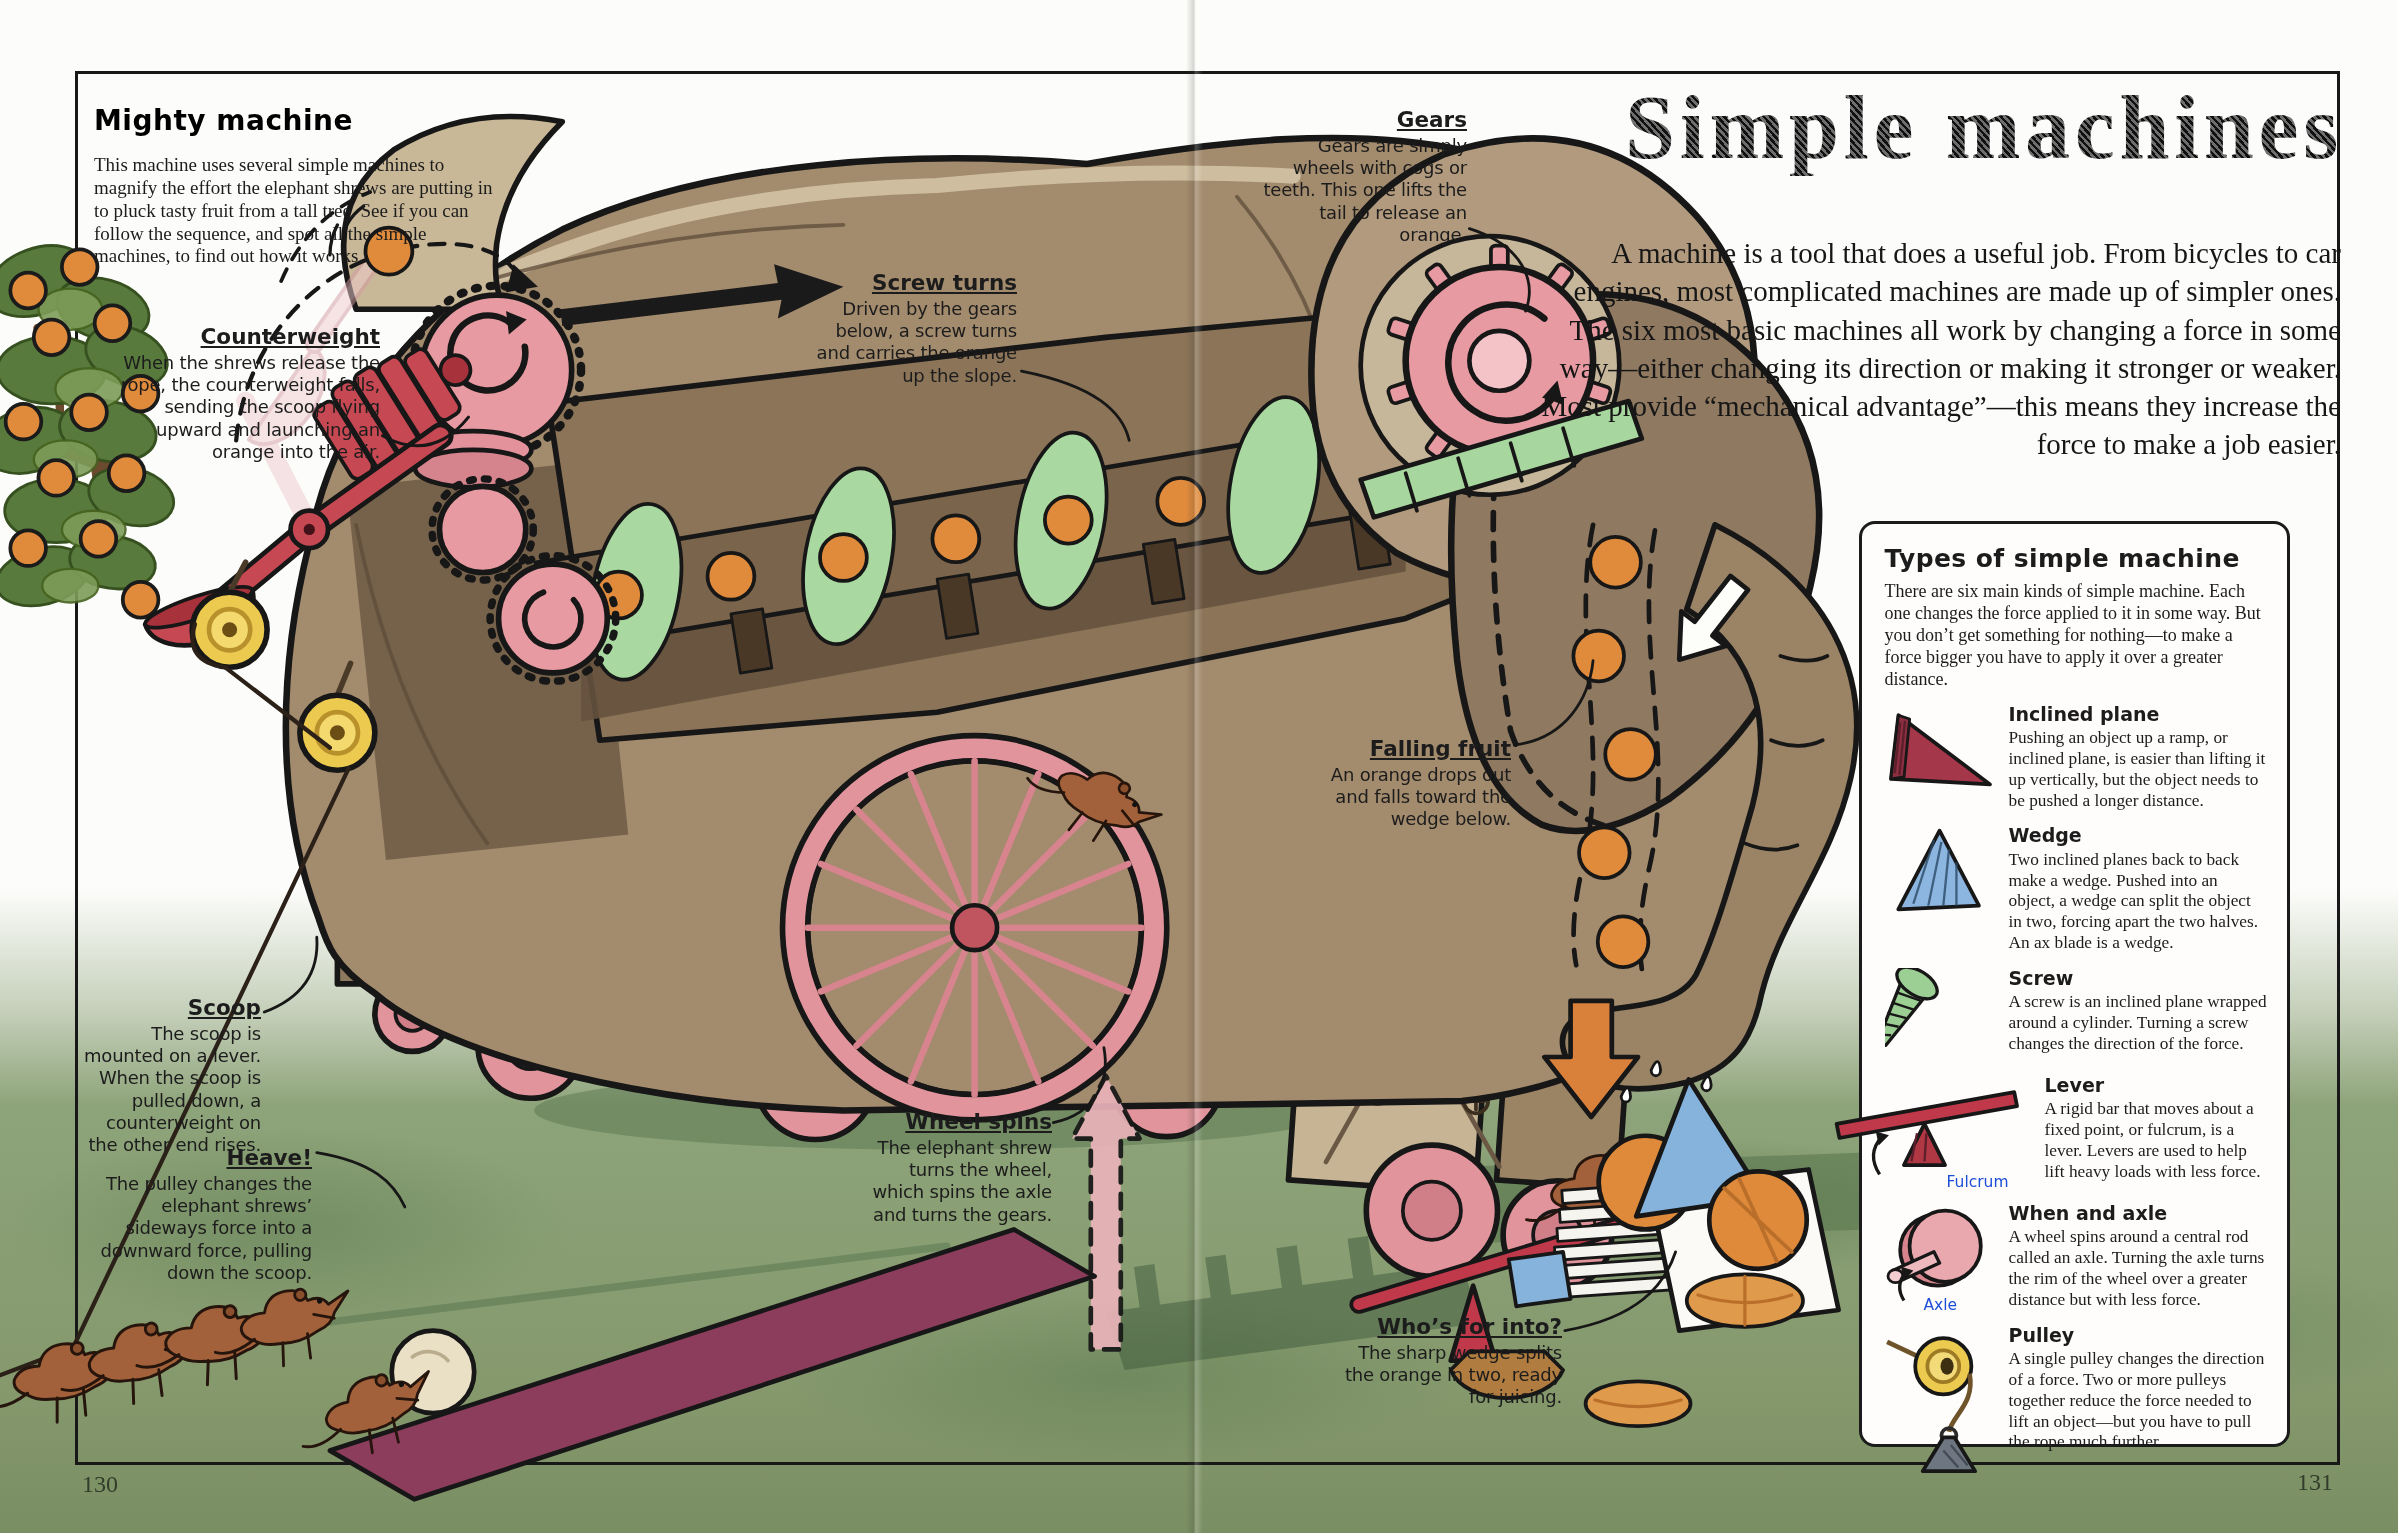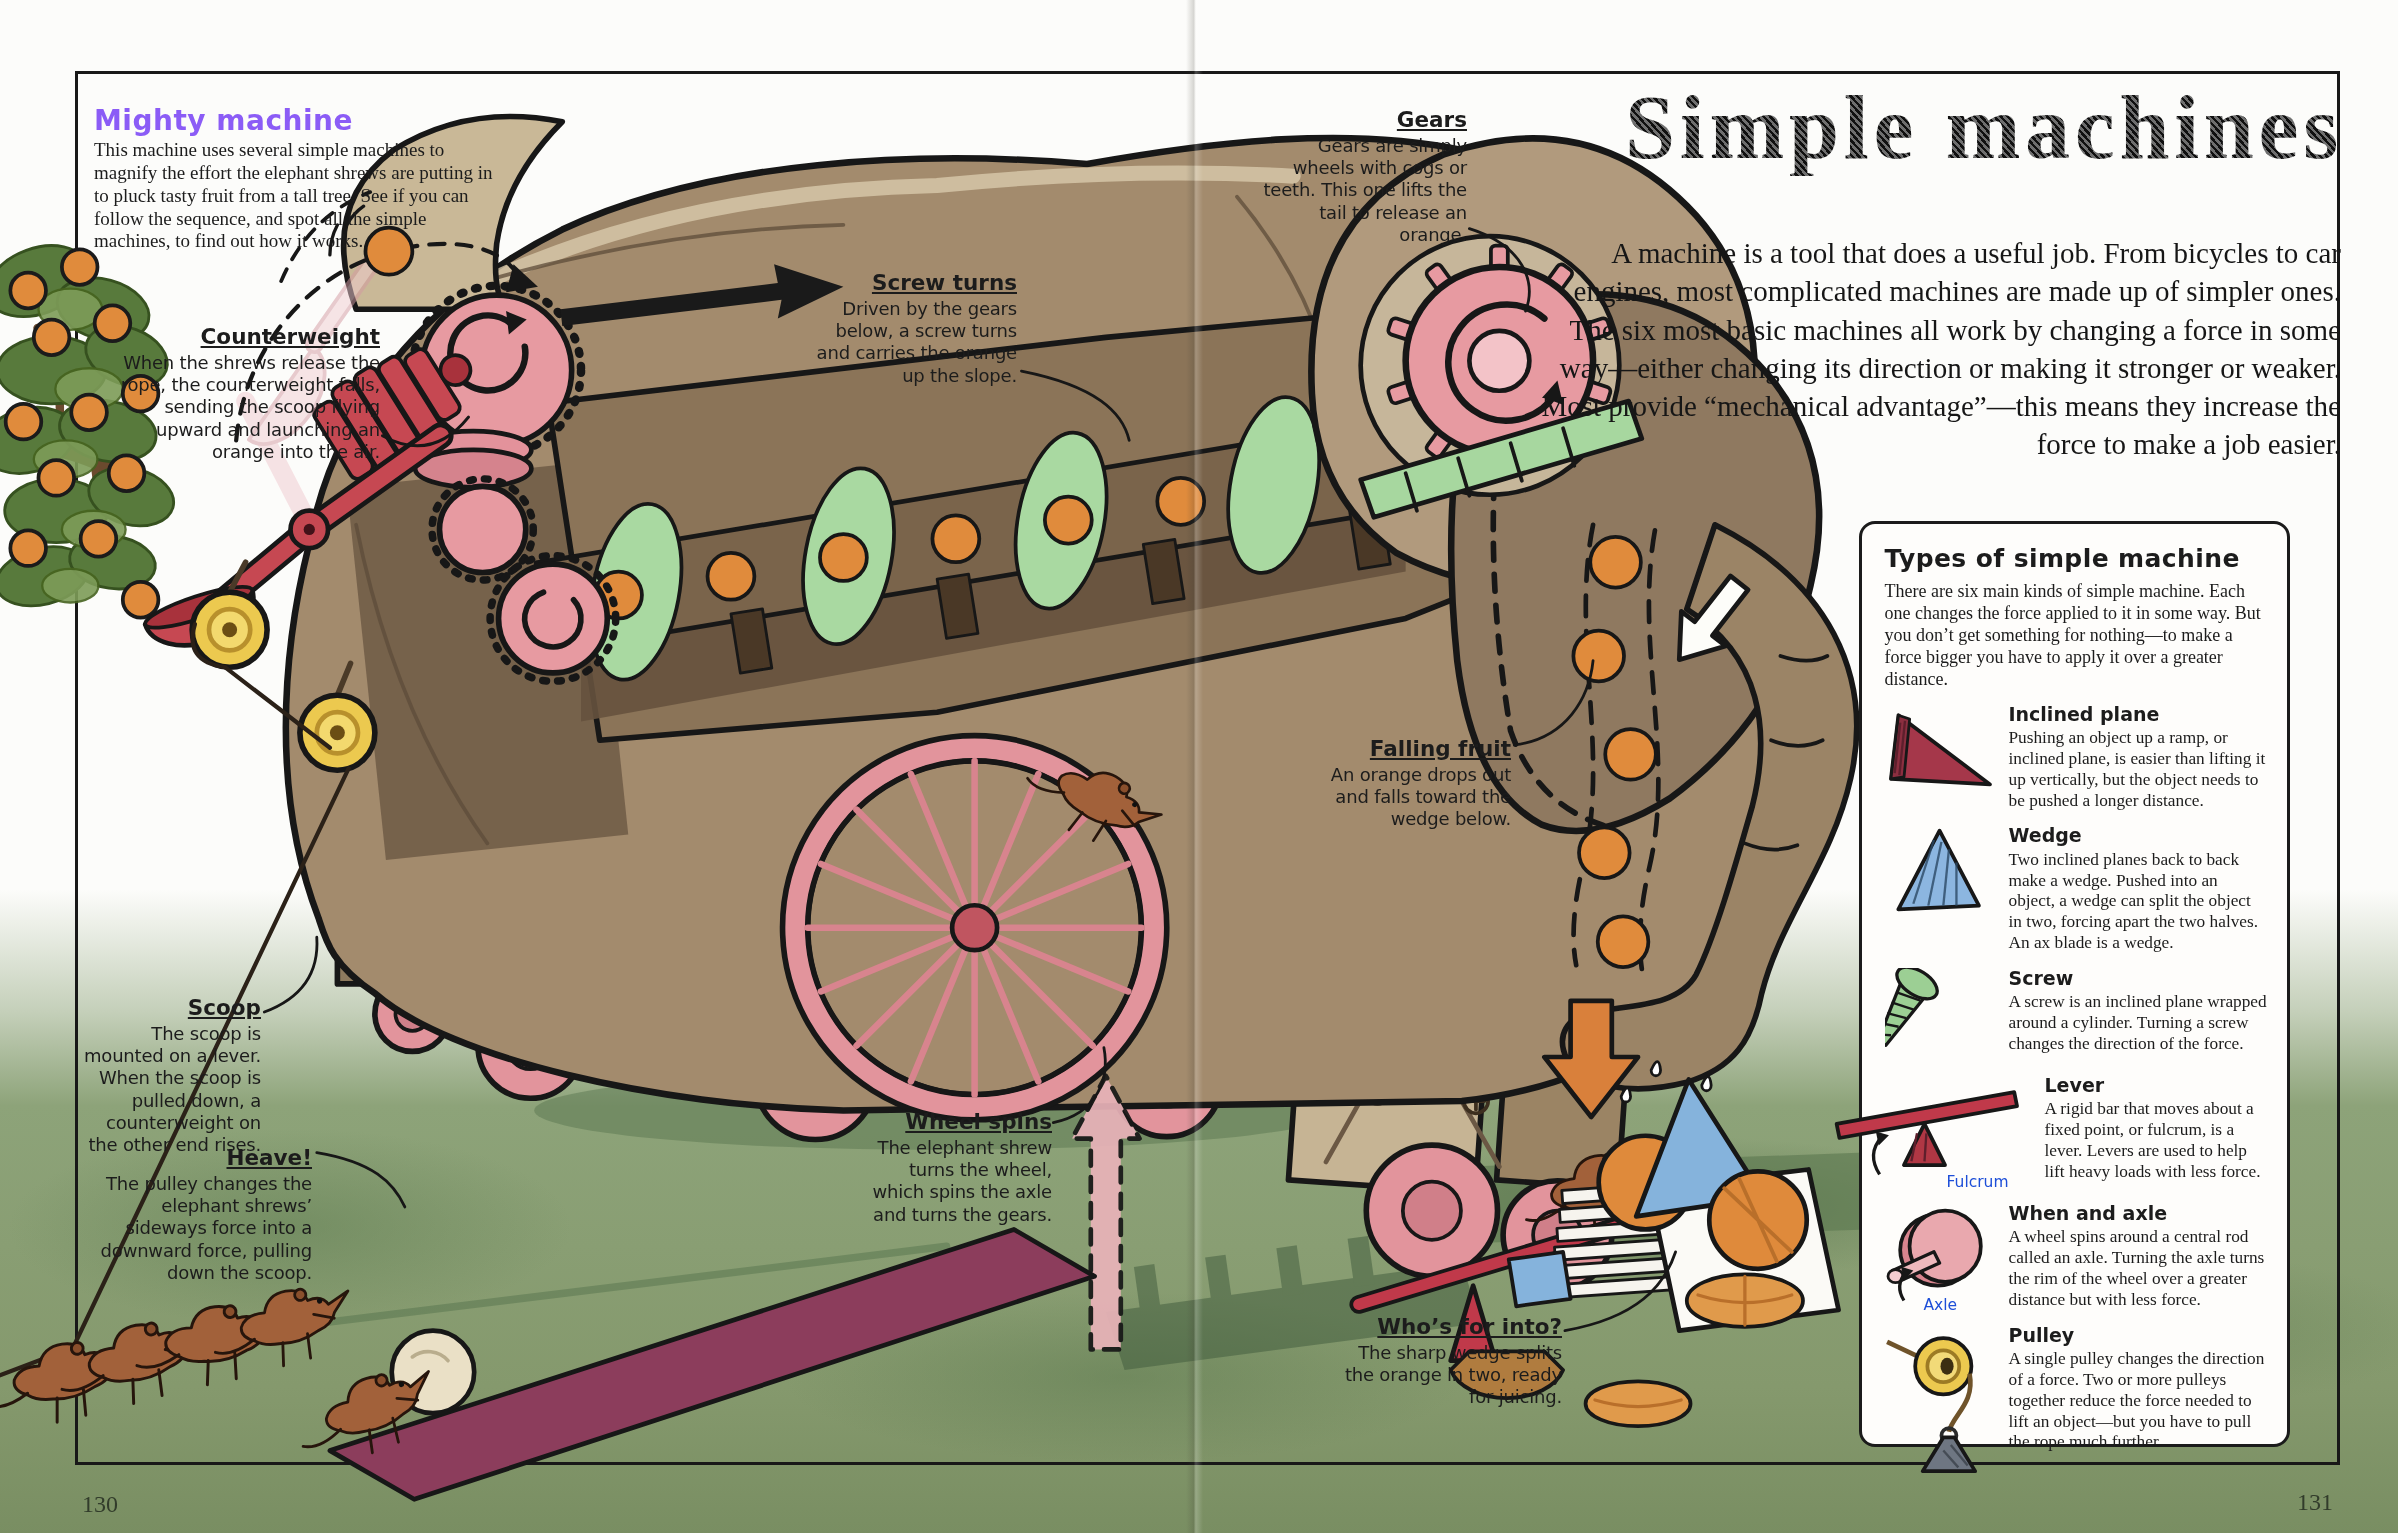--- a/index.html
+++ b/index.html
@@ -16,21 +16,21 @@
   
   .frame{position:absolute;left:75px;top:71px;width:2265px;height:1394px;z-index:2;
          border:3.7px solid #181818;box-sizing:border-box;}
   .illustration{position:absolute;inset:0;z-index:3;}
   .gutter{position:absolute;top:0;left:1186px;width:17px;height:1534px;z-index:6;pointer-events:none;
           background:linear-gradient(90deg,rgba(60,58,48,0),rgba(60,58,48,.20) 45%,rgba(255,255,255,.22) 58%,rgba(60,58,48,0));}
   
   .txt{position:absolute;z-index:5;}
   .serif{font-family:"Liberation Serif",serif;}
   .mighty{left:94px;top:105px;width:403px;}
-  .mighty .m-title{font:700 28px/1.15 "DejaVu Sans",sans-serif;color:#8b5cf6;margin-bottom:2px;letter-spacing:0.5px;}
+  .mighty .m-title{font:700 28px/1.15 "DejaVu Sans",sans-serif;color:#000000;margin-bottom:17px;letter-spacing:0.5px;}
   .mighty .m-body{font:19px/1.2 "Liberation Serif",serif;}
   .callout{text-align:right;}
   .co-title{font:700 21.5px/1.2 "DejaVu Sans",sans-serif;margin-bottom:1.9px;text-decoration:underline;}
   .co-body{font:18px/1.24 "DejaVu Sans",sans-serif;letter-spacing:-0.2px;}
   .spread-title{right:56px;top:81px;width:778px;text-align:right;
      font:700 90px/1.05 "Liberation Serif",serif;letter-spacing:4.7px;color:#1f1f1f;white-space:nowrap;}
   @supports (-webkit-background-clip:text){
     .spread-title{background:repeating-linear-gradient(48deg,#101010 0 2.4px,#6e6e6e 2.4px 4.9px);
       -webkit-background-clip:text;background-clip:text;color:transparent;}}
   .spread-intro{right:58px;top:234px;width:815px;text-align:right;
@@ -42,21 +42,21 @@
   .tb-title{font:700 25px/1.15 "DejaVu Sans",sans-serif;margin-bottom:7.5px;letter-spacing:0.4px;}
   .tb-intro{font:18px/1.22 "Liberation Serif",serif;margin-bottom:13px;}
   .entry{display:flex;gap:13px;margin-bottom:14px;align-items:flex-start;}
   .entry-icon{flex:0 0 111px;position:relative;}
   .entry-icon.lever-cell svg{margin-left:-54px;}
   .entry-icon.pulley-cell svg{margin-bottom:-43px;}
   .entry-text{flex:1;}
   .entry-title{font:700 19px/1.15 "DejaVu Sans",sans-serif;margin-bottom:2.8px;}
   .entry-body{font:17.3px/1.2 "Liberation Serif",serif;}
   .annotation{position:absolute;font:15.5px "DejaVu Sans",sans-serif;color:#1d4ed8;}
-  .pagenum{position:absolute;z-index:5;font:24px "Liberation Serif",serif;color:#323c2b;margin-top:20px;}
+  .pagenum{position:absolute;z-index:5;font:24px "Liberation Serif",serif;color:#323c2b;}
 </style>
 </head>
 <body>
 
 <div class="spread">
   <div class="ground"></div>
   <div class="frame"></div>
 
   <svg class="illustration" viewBox="0 0 2560 1637" width="2399" height="1534" stroke-linecap="round" stroke-linejoin="round">
     <defs>

